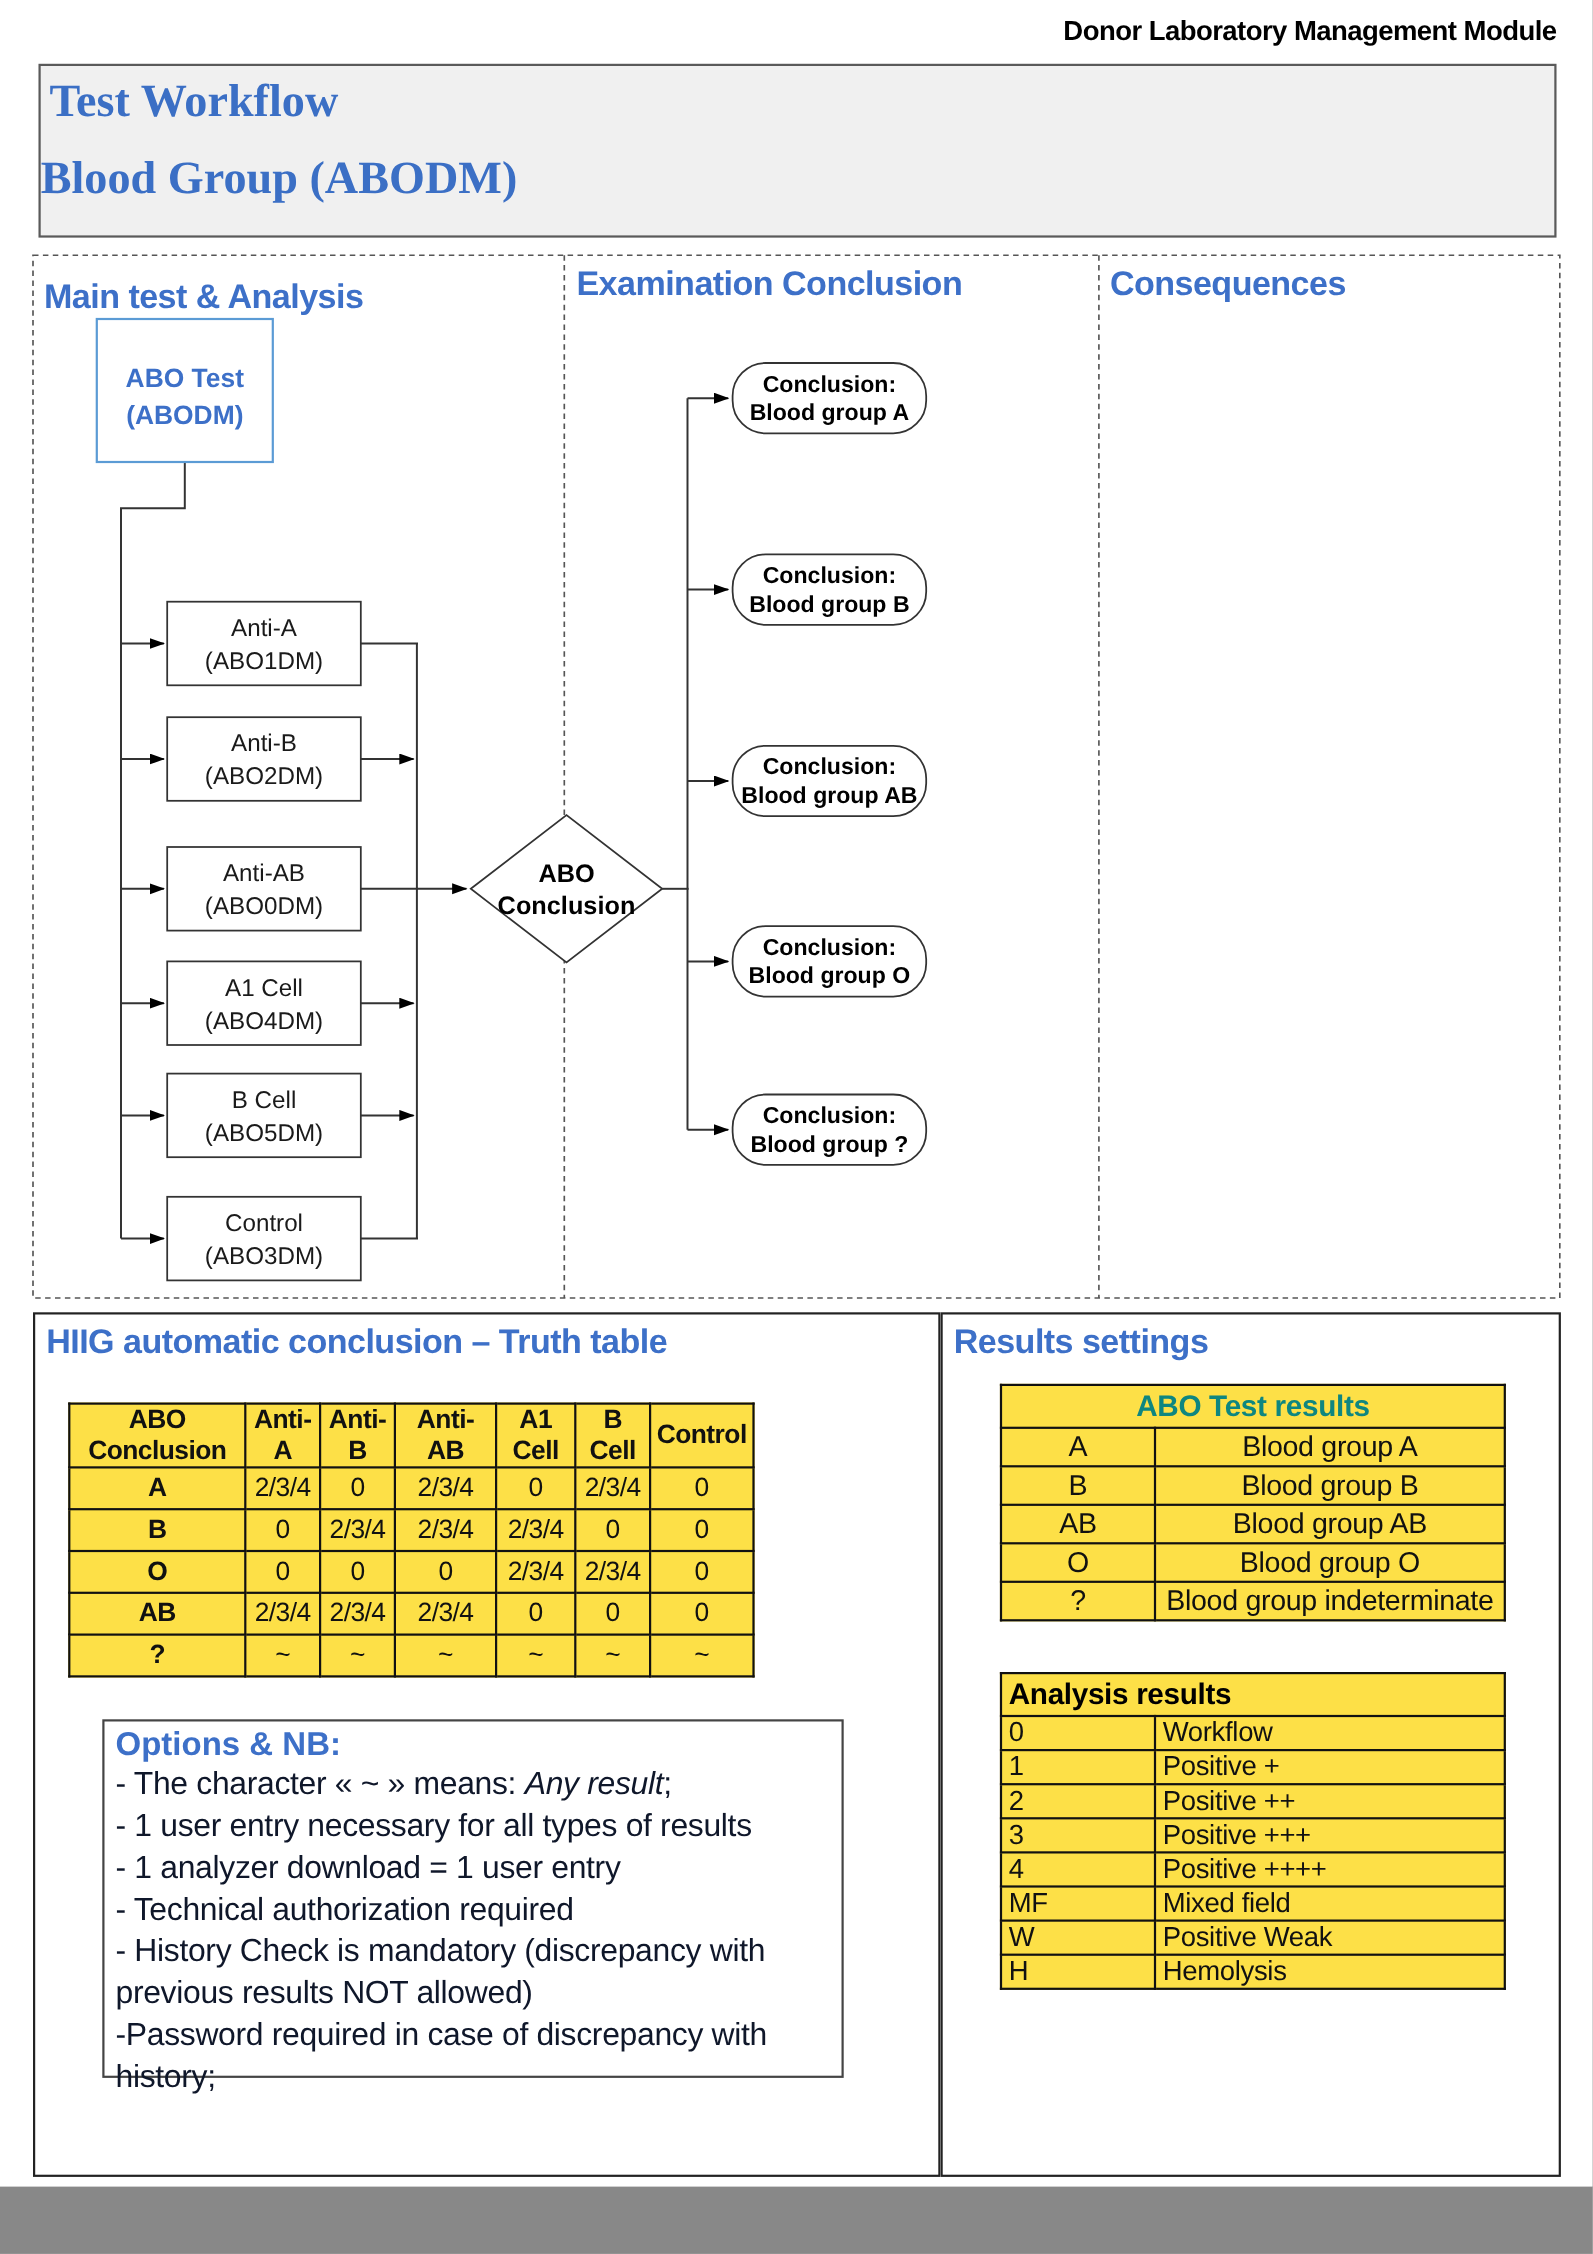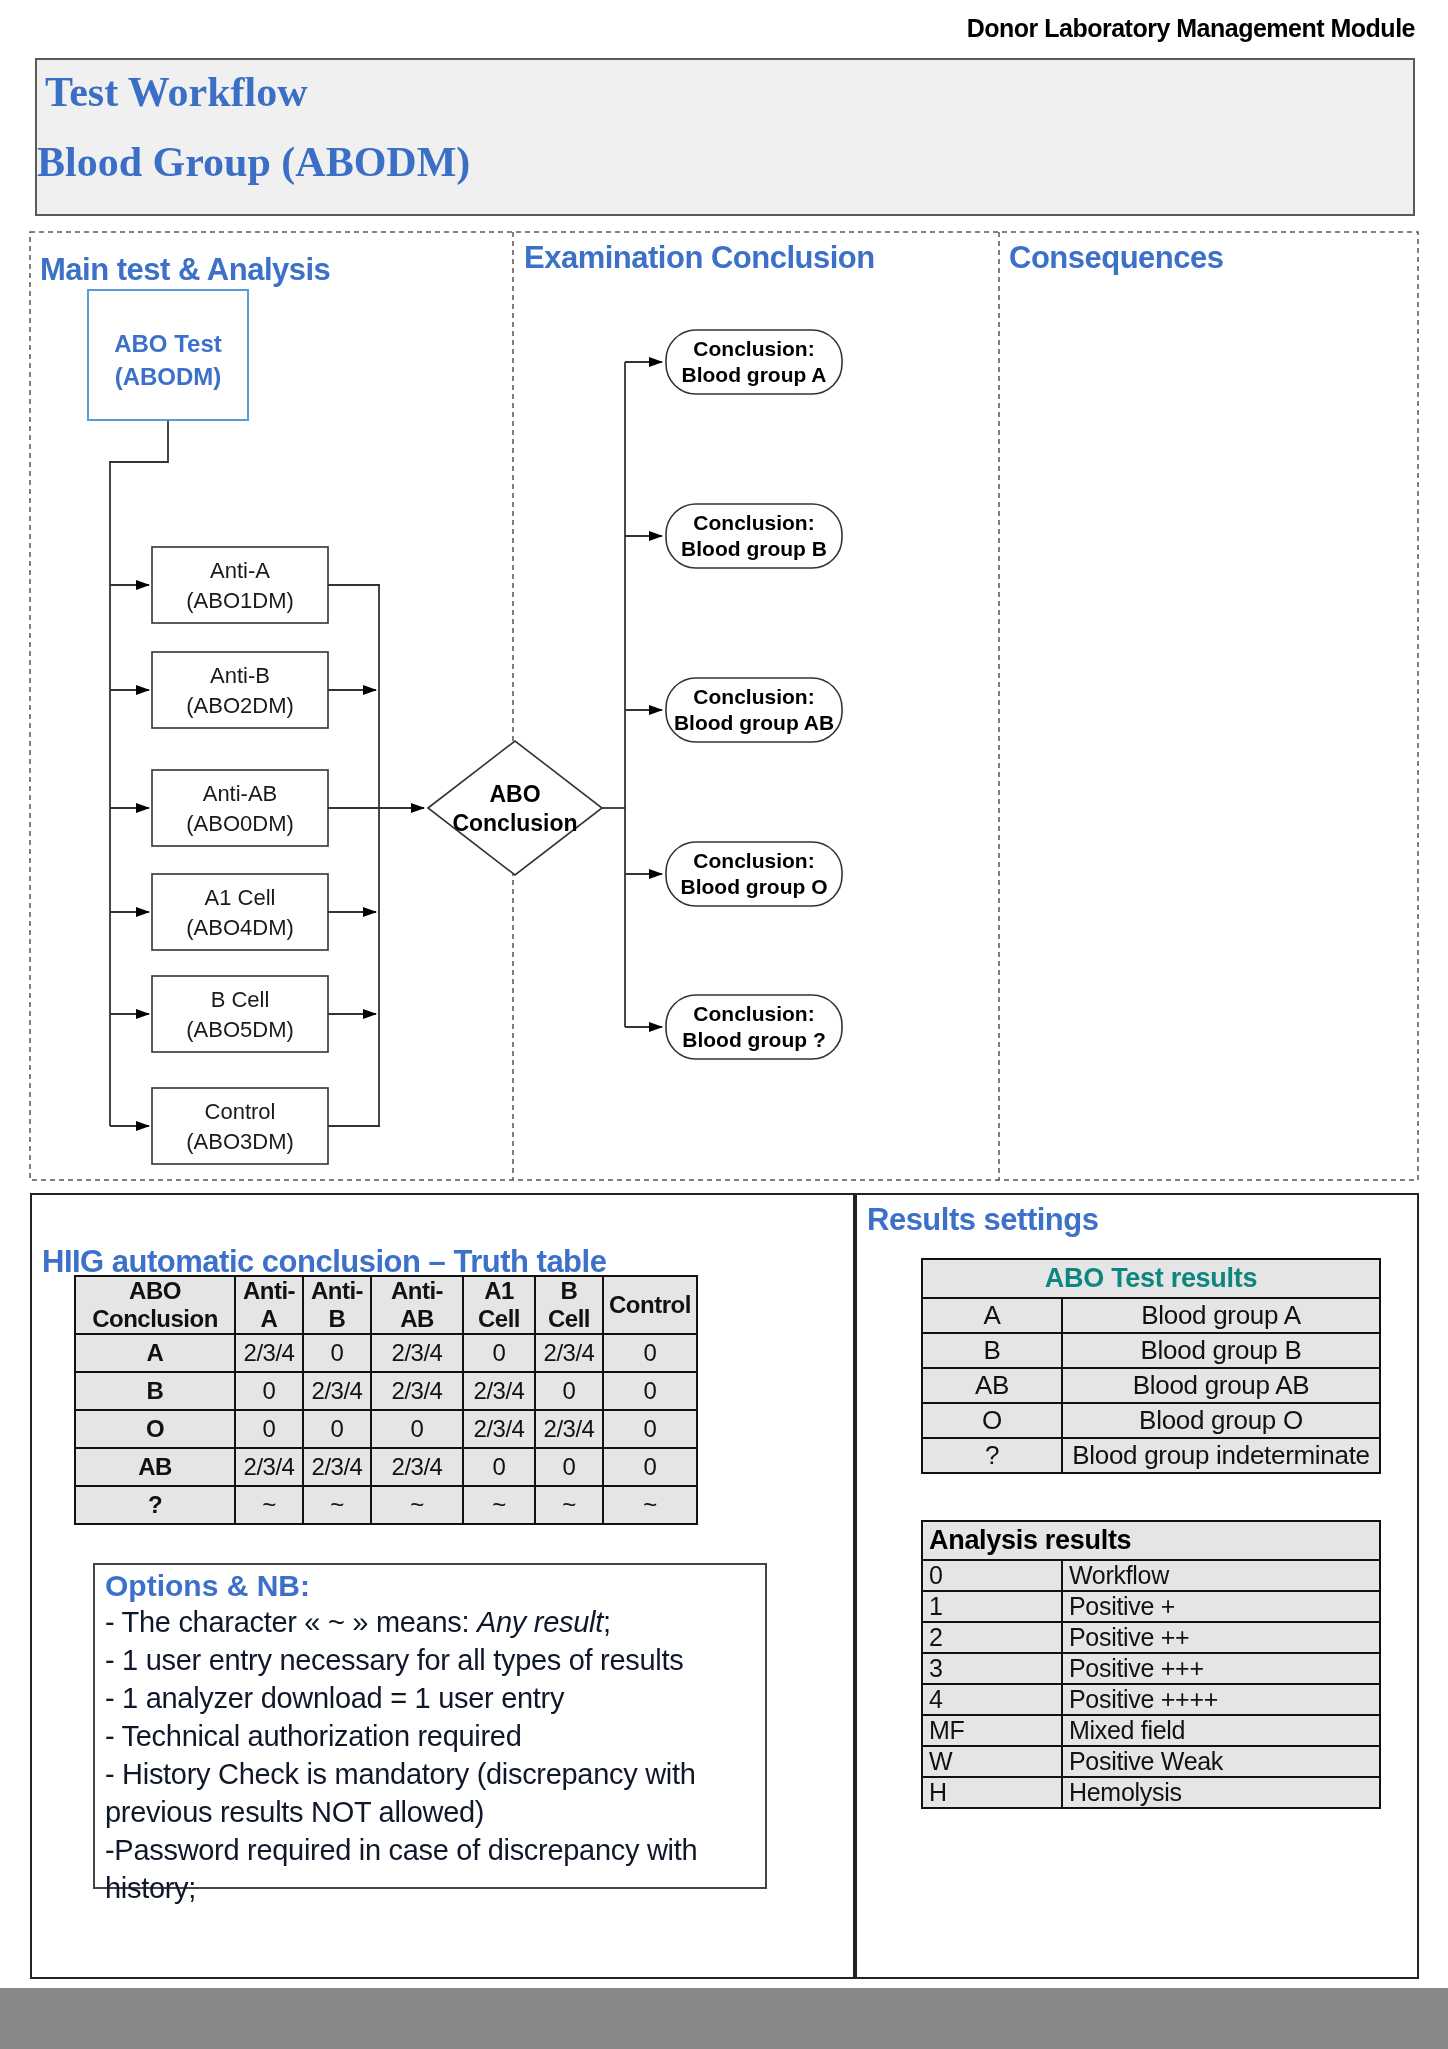--- a/index.html
+++ b/index.html
@@ -25,21 +25,21 @@
   .banner-subtitle {
     left:0; top:78px; width:100%; text-align:left;
     font-family:"Liberation Serif", serif; font-weight:bold; font-size:42px; color:#3b6fc5;
   }
 
   .col-title { font-weight:bold; font-size:31px; color:#3d70c8; letter-spacing:-0.5px; }
 
   .section-box { border:2px solid #222; background:#fff; }
   .section-title { font-weight:bold; font-size:31px; color:#3d70c8; letter-spacing:-0.5px; }
 
-  table { border-collapse:collapse; background:#e5e5e5;margin-left:12px; }
+  table { border-collapse:collapse; background:#fde047; }
 
   .truth td, .truth th {
     border:2px solid #111; text-align:center; font-size:24px;
     height:36px; padding:0 5px; font-weight:normal; letter-spacing:-0.5px;
   }
   .truth thead th { font-weight:bold; }
   .truth td.rowlabel { font-weight:bold; }
 
   .rtable td { border:2px solid #111; font-size:26px; padding:0 6px; height:33px; letter-spacing:-0.3px; }
   .rtable tr.hdr td { font-weight:bold; font-size:27px; height:37px; }
@@ -176,21 +176,21 @@
       <text x="754" y="894" text-anchor="middle" class="node-label-bold">Blood group O</text>
     </g>
     <g>
       <rect x="666" y="995" width="176" height="64" rx="30" fill="#fff" stroke="#333" stroke-width="1.6"></rect>
       <text x="754" y="1021" text-anchor="middle" class="node-label-bold">Conclusion:</text>
       <text x="754" y="1047" text-anchor="middle" class="node-label-bold">Blood group ?</text>
     </g>
   </svg>
 
   <div class="abs section-box" style="left:30px; top:1193px; width:821px; height:782px;">
-    <div class="abs section-title" style="left:10px; top:7px;margin-top:42px;">HIIG automatic conclusion – Truth table</div>
+    <div class="abs section-title" style="left:10px; top:7px;">HIIG automatic conclusion – Truth table</div>
   </div>
 
   <table class="abs truth" style="left:62px; top:1275px;">
     <colgroup>
       <col style="width:160px">
         <col style="width:68px">
         <col style="width:68px">
         <col style="width:92px">
       <col style="width:72px">
         <col style="width:68px">

